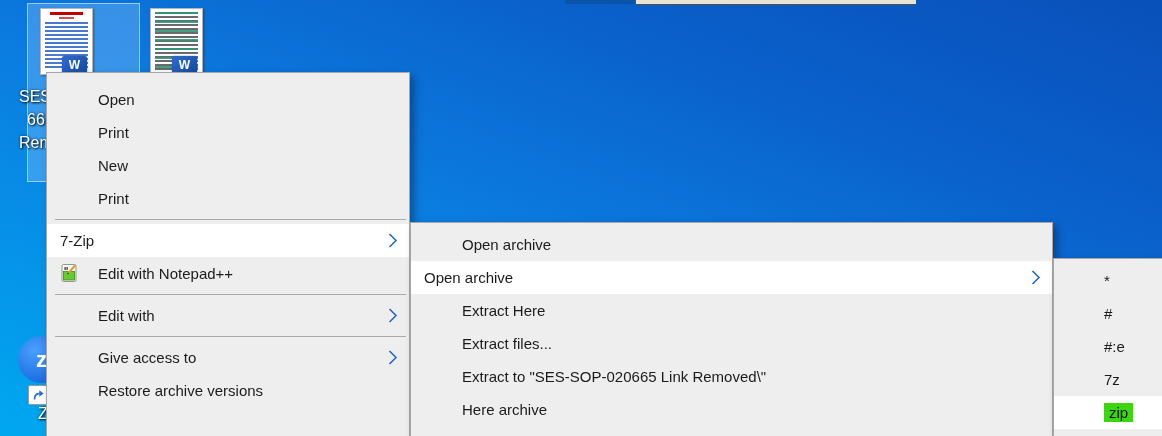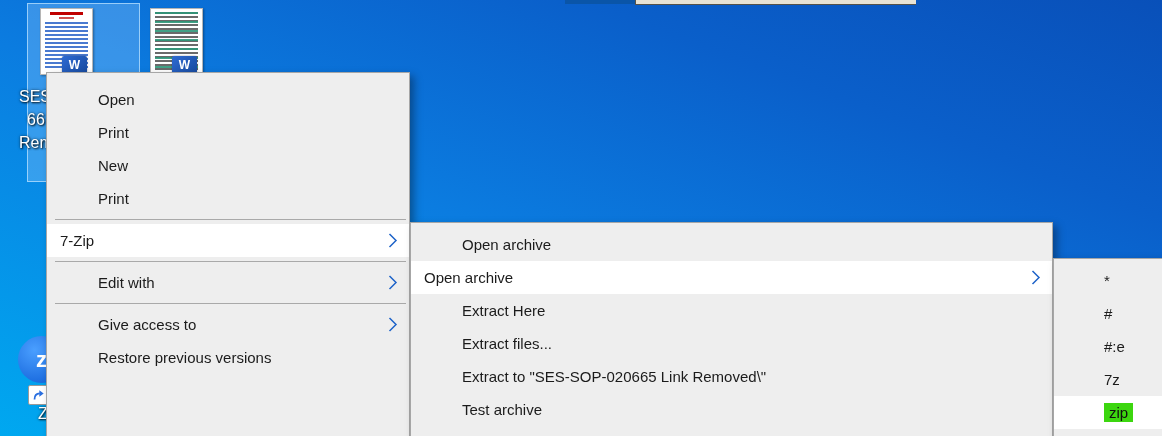--- a/index.html
+++ b/index.html
@@ -98,40 +98,53 @@
     </div>
     <div class="msep"></div>
     <div class="mi hl">
       <span class="mi-label">7-Zip</span>
       <span class="mi-arrow">
         <svg width="10" height="17" viewBox="0 0 10 17">
             <polyline points="1.5,2 8,8.5 1.5,15" fill="none" stroke="#1e63c8" stroke-width="1.5"></polyline>
           </svg>
       </span>
     </div>
+    <div class="mi">
+      <span class="mi-icon">
+        <svg width="20" height="20" viewBox="0 0 20 20">
+          <rect x="2" y="1.5" width="14" height="17" rx="1.5" fill="#f6f8f3" stroke="#8a9a8a"></rect>
+          <rect x="3.5" y="8.5" width="11" height="8.5" fill="#66cc2e" stroke="#3e8a1a" stroke-width="0.8"></rect>
+          <rect x="4.5" y="4" width="1.2" height="3" fill="#333"></rect>
+          <rect x="6.5" y="4" width="1.2" height="3" fill="#333"></rect>
+          <line x1="15" y1="2.5" x2="8.5" y2="10" stroke="#e0a030" stroke-width="2.2"></line>
+          <line x1="8.5" y1="10" x2="7.6" y2="11.2" stroke="#333" stroke-width="1.4"></line>
+        </svg>
+      </span>
+      <span class="mi-label">Edit with Notepad++</span>
+    </div>
     <div class="msep"></div>
     <div class="mi">
       <span class="mi-label">Edit with</span>
       <span class="mi-arrow">
         <svg width="10" height="17" viewBox="0 0 10 17">
             <polyline points="1.5,2 8,8.5 1.5,15" fill="none" stroke="#1e63c8" stroke-width="1.5"></polyline>
           </svg>
       </span>
     </div>
     <div class="msep"></div>
     <div class="mi">
       <span class="mi-label">Give access to</span>
       <span class="mi-arrow">
         <svg width="10" height="17" viewBox="0 0 10 17">
             <polyline points="1.5,2 8,8.5 1.5,15" fill="none" stroke="#1e63c8" stroke-width="1.5"></polyline>
           </svg>
       </span>
     </div>
     <div class="mi">
-      <span class="mi-label">Restore previous versions</span>
+      <span class="mi-label">Restore archive versions</span>
     </div>
   </div>
 
   <div id="zip-menu" class="menu">
     <div class="mi">
       <span class="mi-label">Open archive</span>
     </div>
     <div class="mi hl">
       <span class="mi-label">Open archive</span>
       <span class="mi-arrow">
@@ -143,21 +156,21 @@
     <div class="mi">
       <span class="mi-label">Extract Here</span>
     </div>
     <div class="mi">
       <span class="mi-label">Extract files...</span>
     </div>
     <div class="mi">
       <span class="mi-label">Extract to "SES-SOP-020665 Link Removed\"</span>
     </div>
     <div class="mi">
-      <span class="mi-label">Test archive</span>
+      <span class="mi-label">Here archive</span>
     </div>
     <div class="mi">
       <span class="mi-label">Add to archive...</span>
     </div>
   </div>
 
   <div id="format-menu" class="menu">
     <div class="mi">
       <span class="mi-label">*</span>
     </div>

